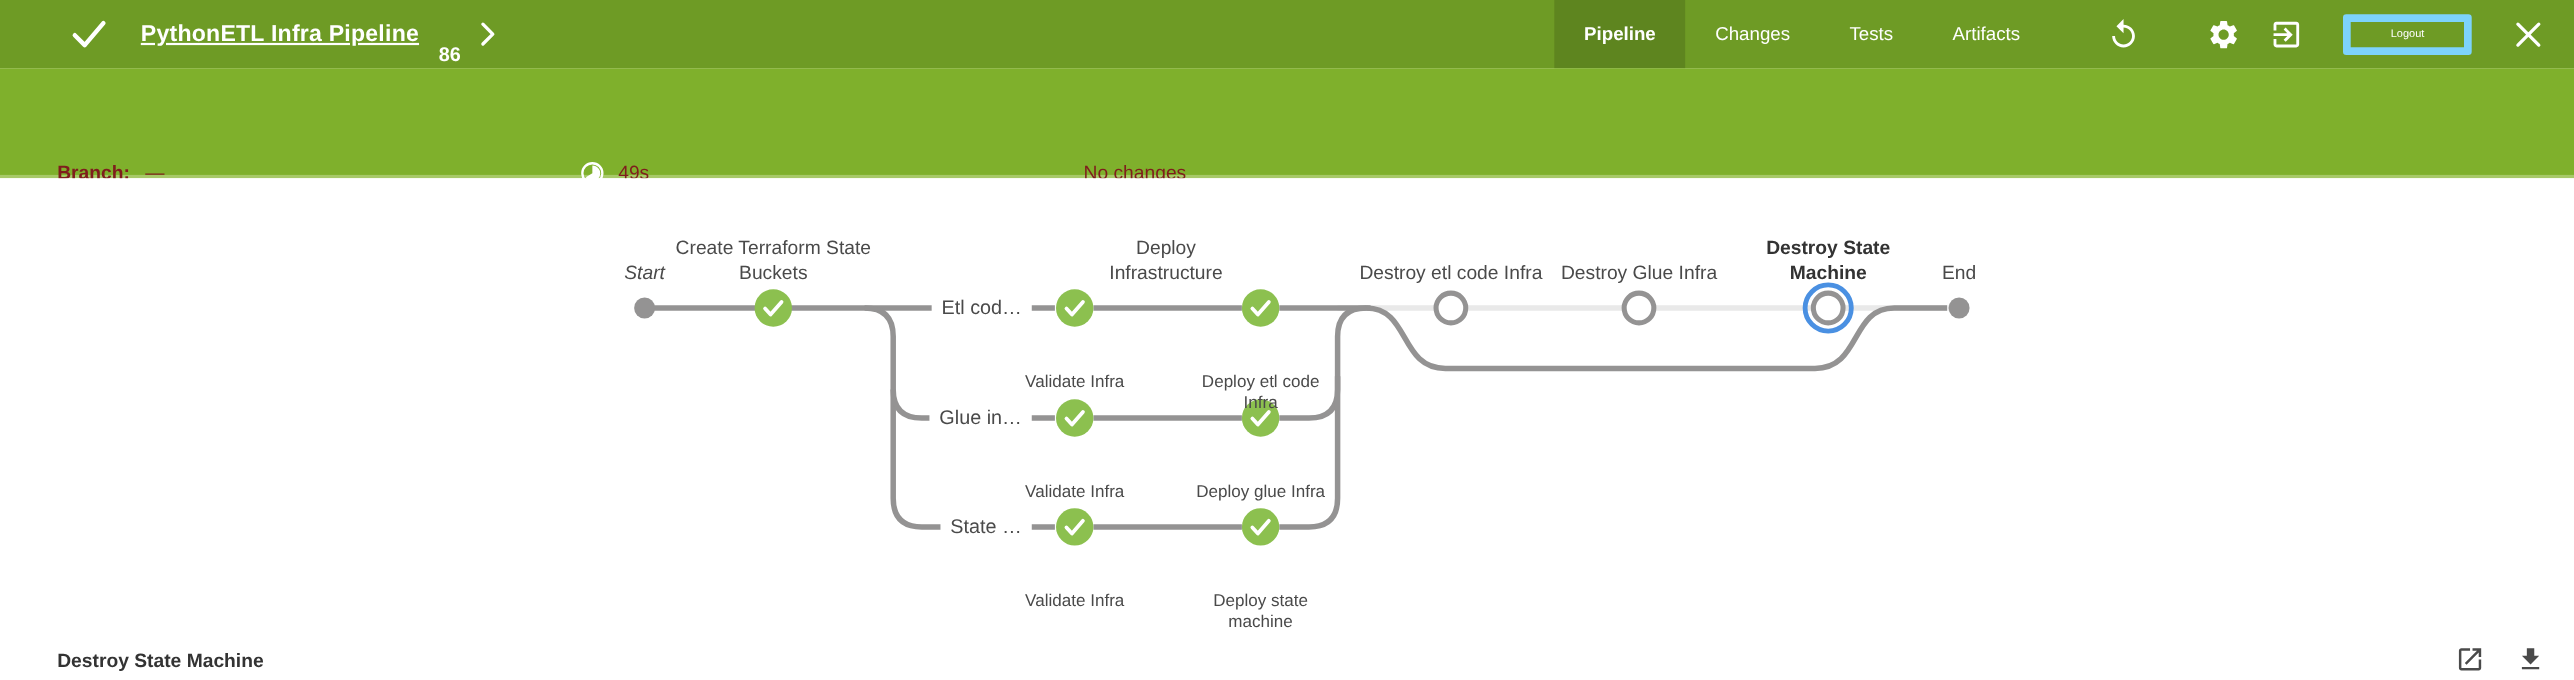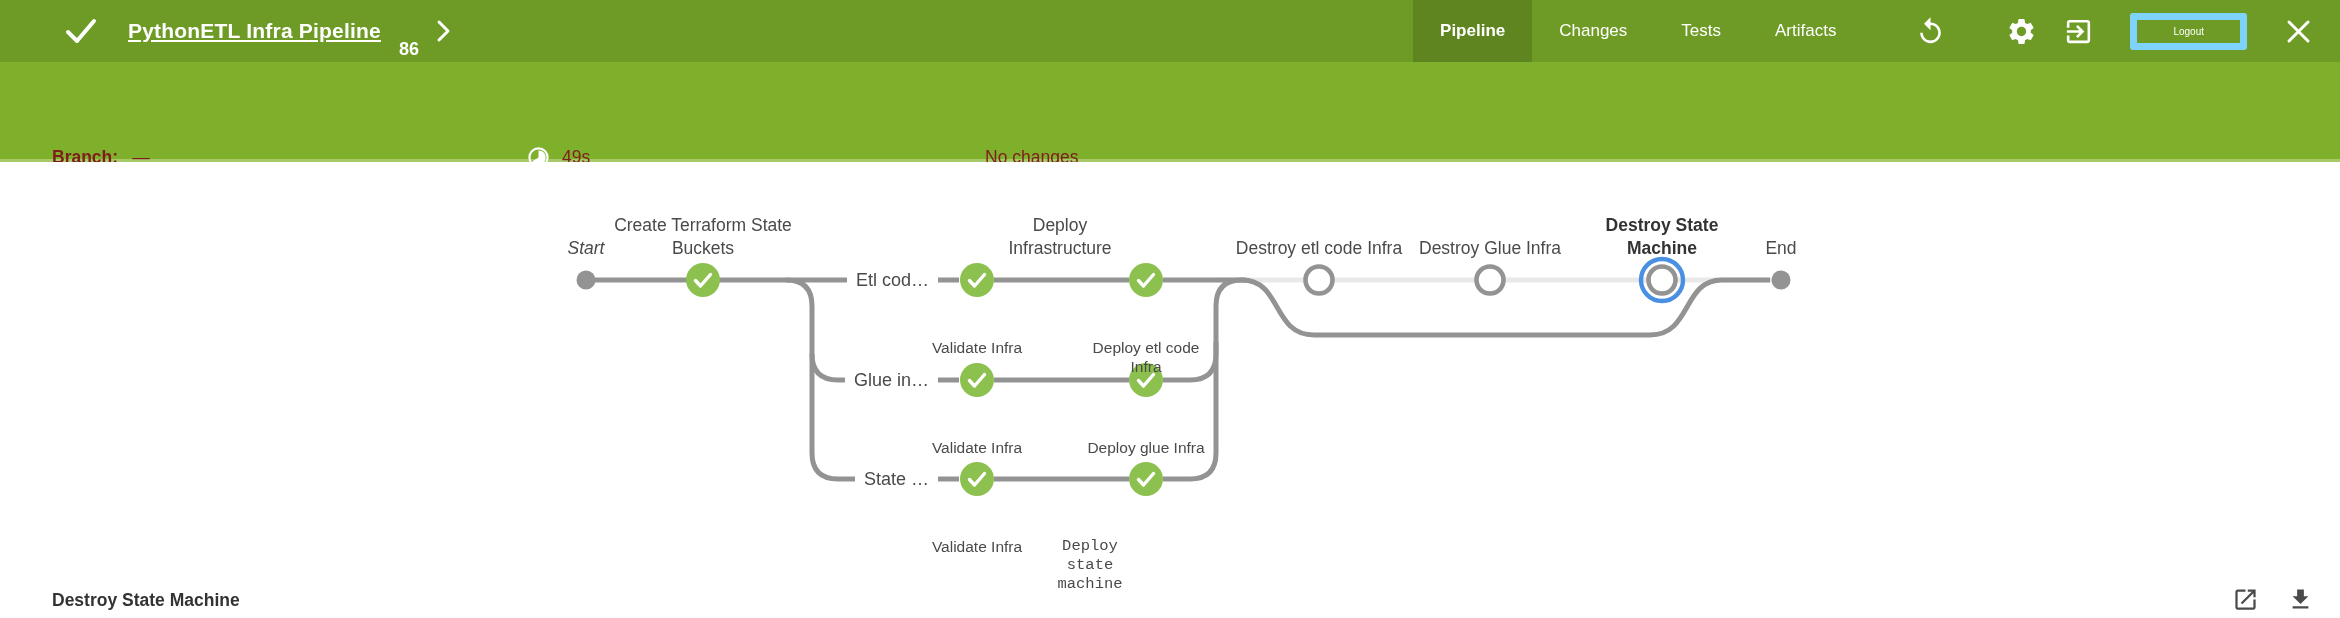--- a/index.html
+++ b/index.html
@@ -254,21 +254,21 @@
 
   <div class="branch-label" style="left:938px; top:118px;">Etl cod…</div>
   <div class="branch-label" style="left:938px; top:218px;">Glue in…</div>
   <div class="branch-label" style="left:938px; top:317px;">State …</div>
 
   <div class="node-label nowrap" style="left:977px; top:140px;">Validate Infra</div>
   <div class="node-label" style="left:1146px; top:140px; width:132px;">Deploy etl code Infra</div>
   <div class="node-label nowrap" style="left:977px; top:240px;">Validate Infra</div>
   <div class="node-label nowrap" style="left:1146px; top:240px;">Deploy glue Infra</div>
   <div class="node-label nowrap" style="left:977px; top:339px;">Validate Infra</div>
-  <div class="node-label" style="left:1090px; top:339px; width:106px;font-family:Liberation Mono, monospace;">Deploy state machine</div>
+  <div class="node-label" style="left:1146px; top:339px; width:106px;">Deploy state machine</div>
 
   <div class="footer-title">Destroy State Machine</div>
   <div class="footer-icons">
     <span class="footer-icon">
       <svg width="27" height="27" viewBox="0 0 24 24">
           <path fill="#4A4A4A" d="M19 19H5V5h7V3H5c-1.11 0-2 .9-2 2v14c0 1.1.89 2 2 2h14c1.1 0 2-.9 2-2v-7h-2v7zM14 3v2h3.59l-9.83 9.83 1.41 1.41L19 6.41V10h2V3h-7z"></path>
         </svg>
     </span>
     <span class="footer-icon">
       <svg width="27" height="27" viewBox="0 0 24 24">

